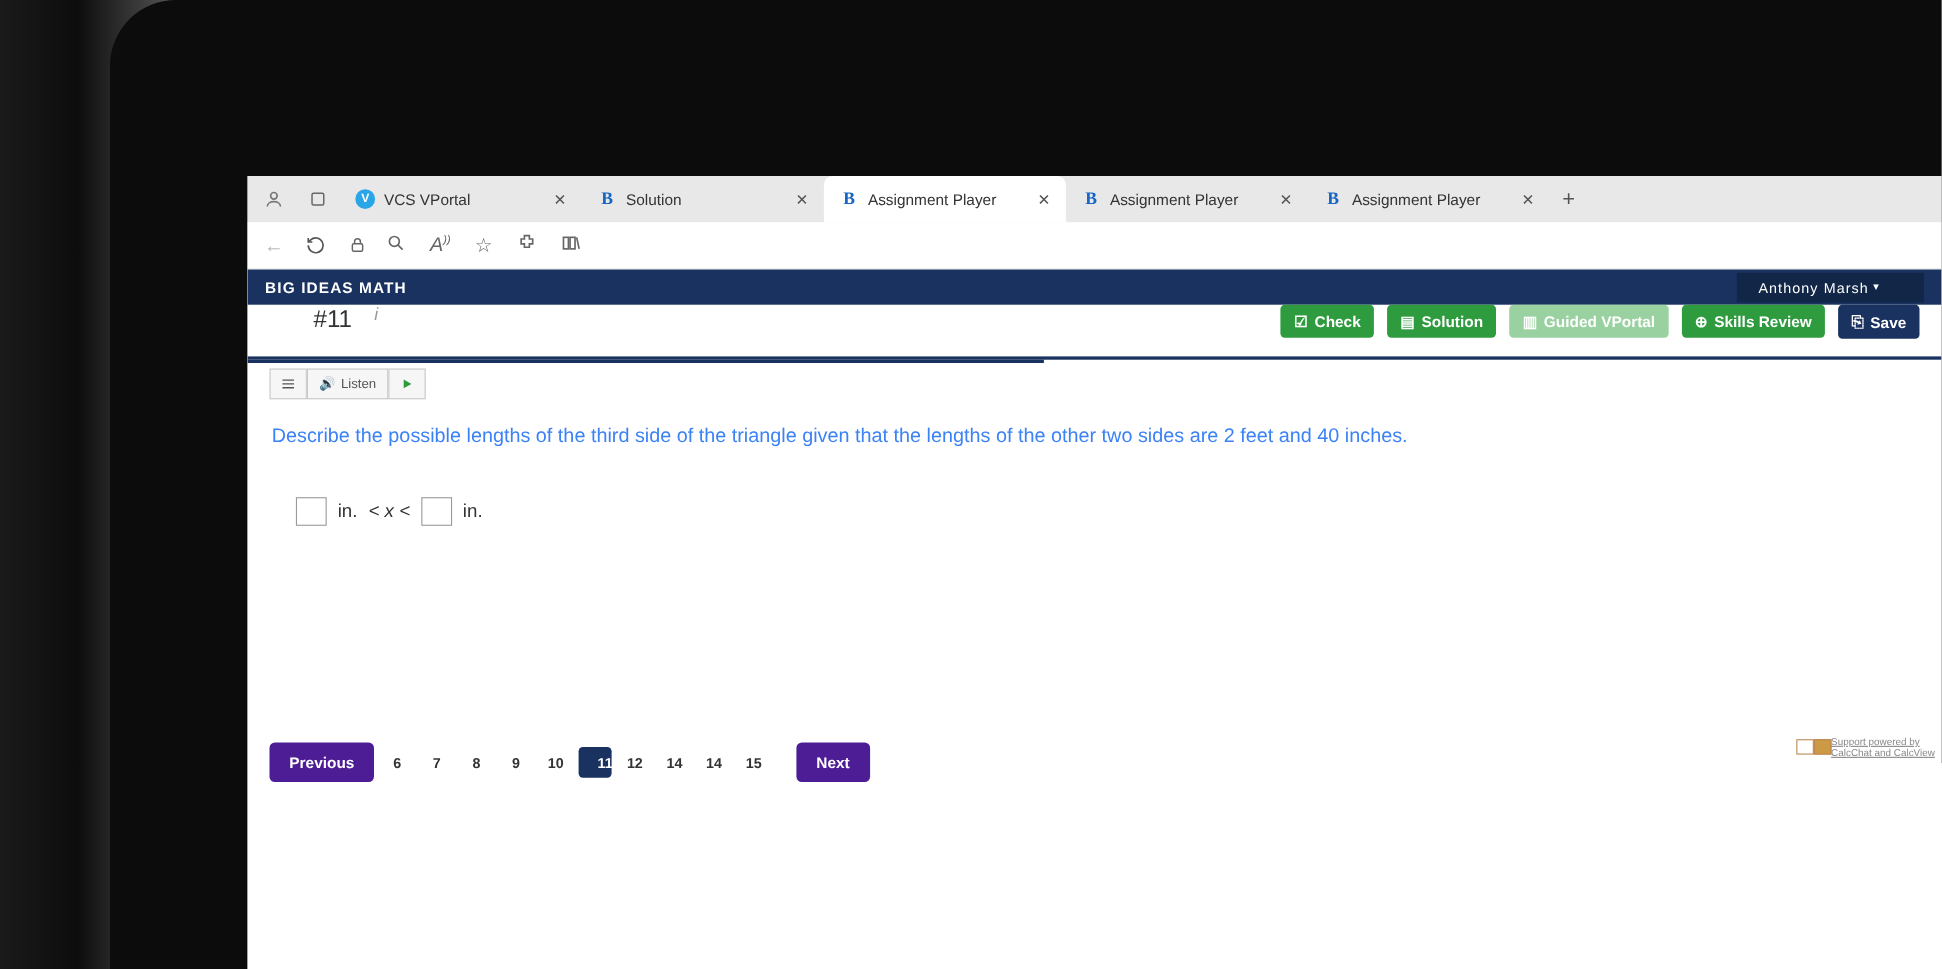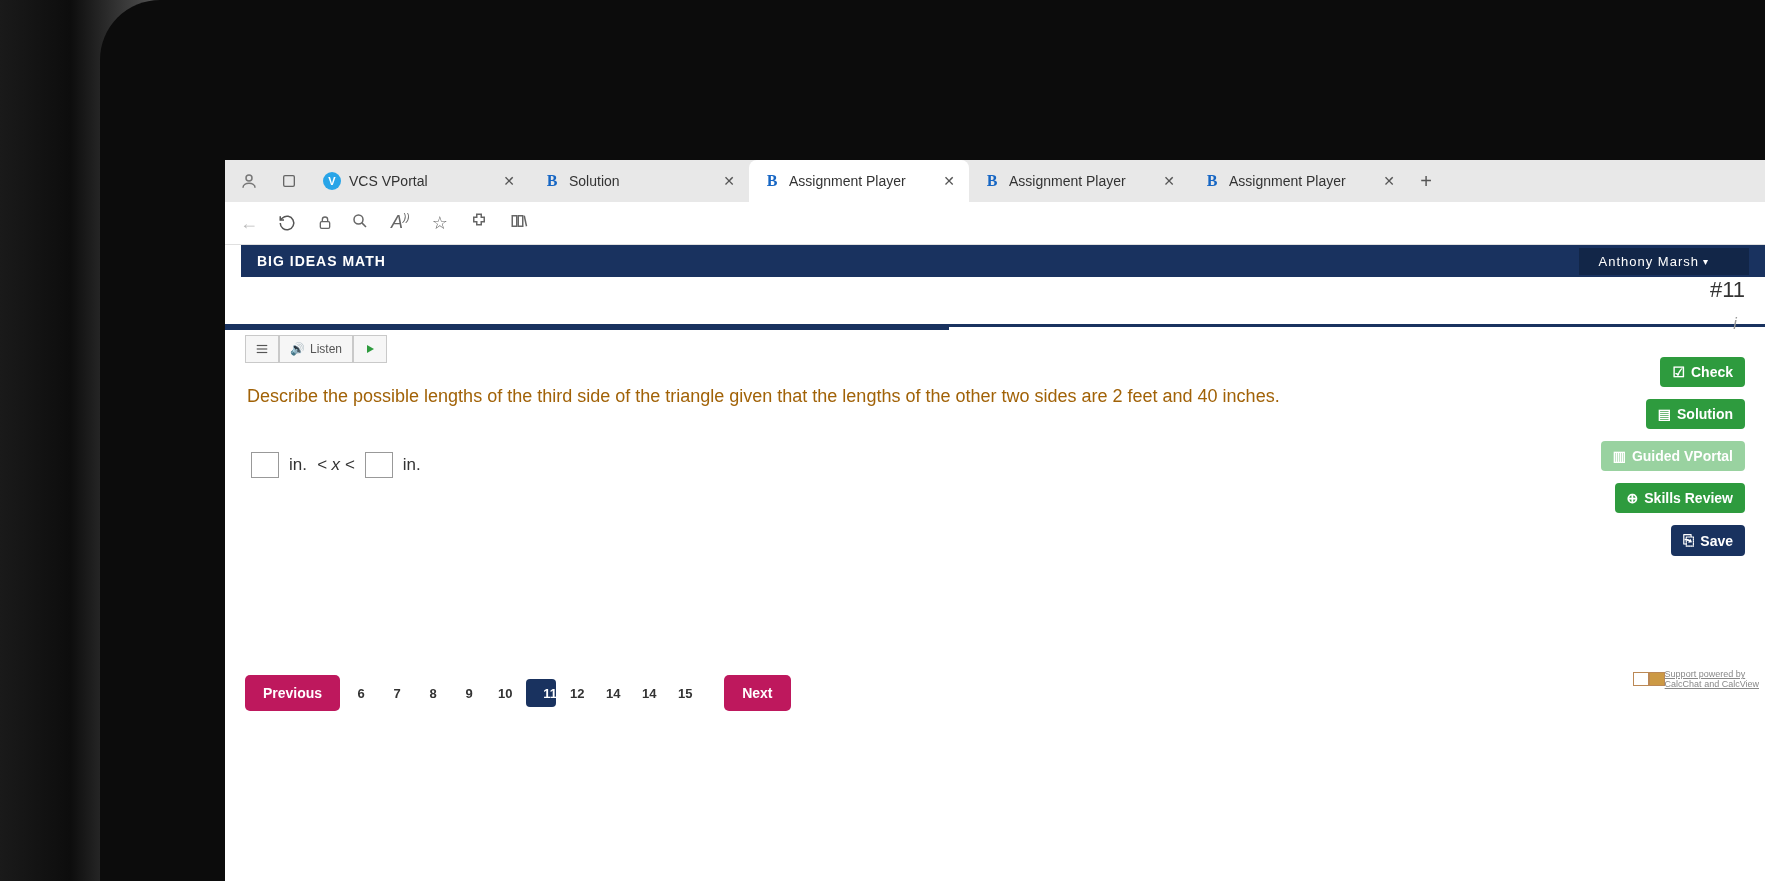--- a/index.html
+++ b/index.html
@@ -22,47 +22,47 @@
   .tab .close { margin-left:auto; color:#555; font-size:14px; }
   .new-tab { width:34px; display:flex; align-items:center; justify-content:center; color:#555; font-size:20px; }
 
   .addr-bar { height:43px; display:flex; align-items:center; padding:0 12px; gap:14px; background:#fff; border-bottom:1px solid #e0e0e0; }
   .addr-bar .icon-btn { width:24px; height:24px; display:flex; align-items:center; justify-content:center; color:#555; font-size:18px; }
   .addr-bar .url { flex:1; font-size:16px; color:#666; white-space:nowrap; overflow:hidden; }
   .addr-bar .right-icons { display:flex; gap:22px; color:#666; font-size:18px; padding-right:8px; }
 
   
   .page { position:absolute; left:0; right:0; top:85px; bottom:0; background:#fff; }
-  .brand-bar { height:32px; background:#19325f; color:#fff; display:flex; align-items:center; padding:0 16px; font-weight:bold; font-size:14px; letter-spacing:1px;margin-left:16px; }
+  .brand-bar { height:32px; background:#19325f; color:#fff; display:flex; align-items:center; padding:0 16px; font-weight:bold; font-size:14px; letter-spacing:1px; }
   .brand-bar .user-drop { margin-left:auto; padding:6px 40px 6px 20px; background:#122648; display:flex; align-items:center; gap:4px; font-weight:normal; font-size:13px; position:relative; }
   .brand-bar .user-drop .chev { font-size:10px; }
 
-  .question-bar { height:50px; border-bottom:3px solid #19325f; display:flex; align-items:flex-end; padding:0 20px 0 60px; gap:12px;flex-direction:column; }
+  .question-bar { height:50px; border-bottom:3px solid #19325f; display:flex; align-items:flex-start; padding:0 20px 0 60px; gap:12px; }
   .question-bar .qnum { font-size:22px; color:#333; font-weight:500; }
   .question-bar .info { width:20px; height:20px; display:flex; align-items:center; justify-content:center; color:#999; font-style:italic; }
   .question-bar .spacer { flex:1; }
   .action-btn { padding:7px 12px; border-radius:4px; font-size:14px; font-weight:bold; color:#fff; display:flex; align-items:center; gap:6px; cursor:pointer; border:none; }
   .action-btn .ic { font-size:14px; }
   .btn-check { background:#2e9b3e; }
   .btn-solution { background:#2e9b3e; }
   .btn-guided { background:#6fbf78; opacity:0.7; }
   .btn-review { background:#2e9b3e; }
   .btn-save { background:#19325f; }
 
   .tool-row { display:flex; align-items:center; gap:0; padding:8px 20px; }
   .tool-row .tbtn { border:1px solid #c9c9c9; background:#f6f6f6; height:28px; display:flex; align-items:center; justify-content:center; padding:0 10px; font-size:12px; color:#555; }
   .tool-row .tbtn.sq { width:34px; padding:0; }
 
-  .problem { padding:12px 22px; color:#a16207; font-size:18px; line-height:1.5; }
-  .answer-row { padding:30px 26px; display:flex; align-items:center; gap:10px; color:#333; font-size:17px; }
+  .problem { padding:12px 22px; color:#3b82f6; font-size:18px; line-height:1.5; }
+  .answer-row { padding:30px 44px; display:flex; align-items:center; gap:10px; color:#333; font-size:17px; }
   .answer-row .box { width:28px; height:26px; border:1px solid #999; background:#fff; }
   .answer-row .it { font-style:italic; }
 
   .pager { position:absolute; left:20px; bottom:170px; display:flex; align-items:center; gap:6px; }
-  .pager .navbtn { background:#be185d; color:#fff; padding:10px 18px; border-radius:5px; font-size:14px; font-weight:bold; border:none; }
+  .pager .navbtn { background:#4c1d95; color:#fff; padding:10px 18px; border-radius:5px; font-size:14px; font-weight:bold; border:none; }
   .pager .pg { width:30px; height:28px; display:flex; align-items:center; justify-content:center; font-size:13px; font-weight:bold; color:#333; border-radius:4px; }
   .pager .pg.cur { background:#19325f; color:#fff;padding-left:18px; }
 
   .footer-note { position:absolute; right:6px; bottom:192px; font-size:9px; color:#888; display:flex; align-items:center; gap:0;text-decoration:underline; }
   .footer-note .fic { width:16px; height:14px; border:1px solid #b85; background:#fff; }
 
   svg { display:block; }
 </style>
 </head>
 <body>

